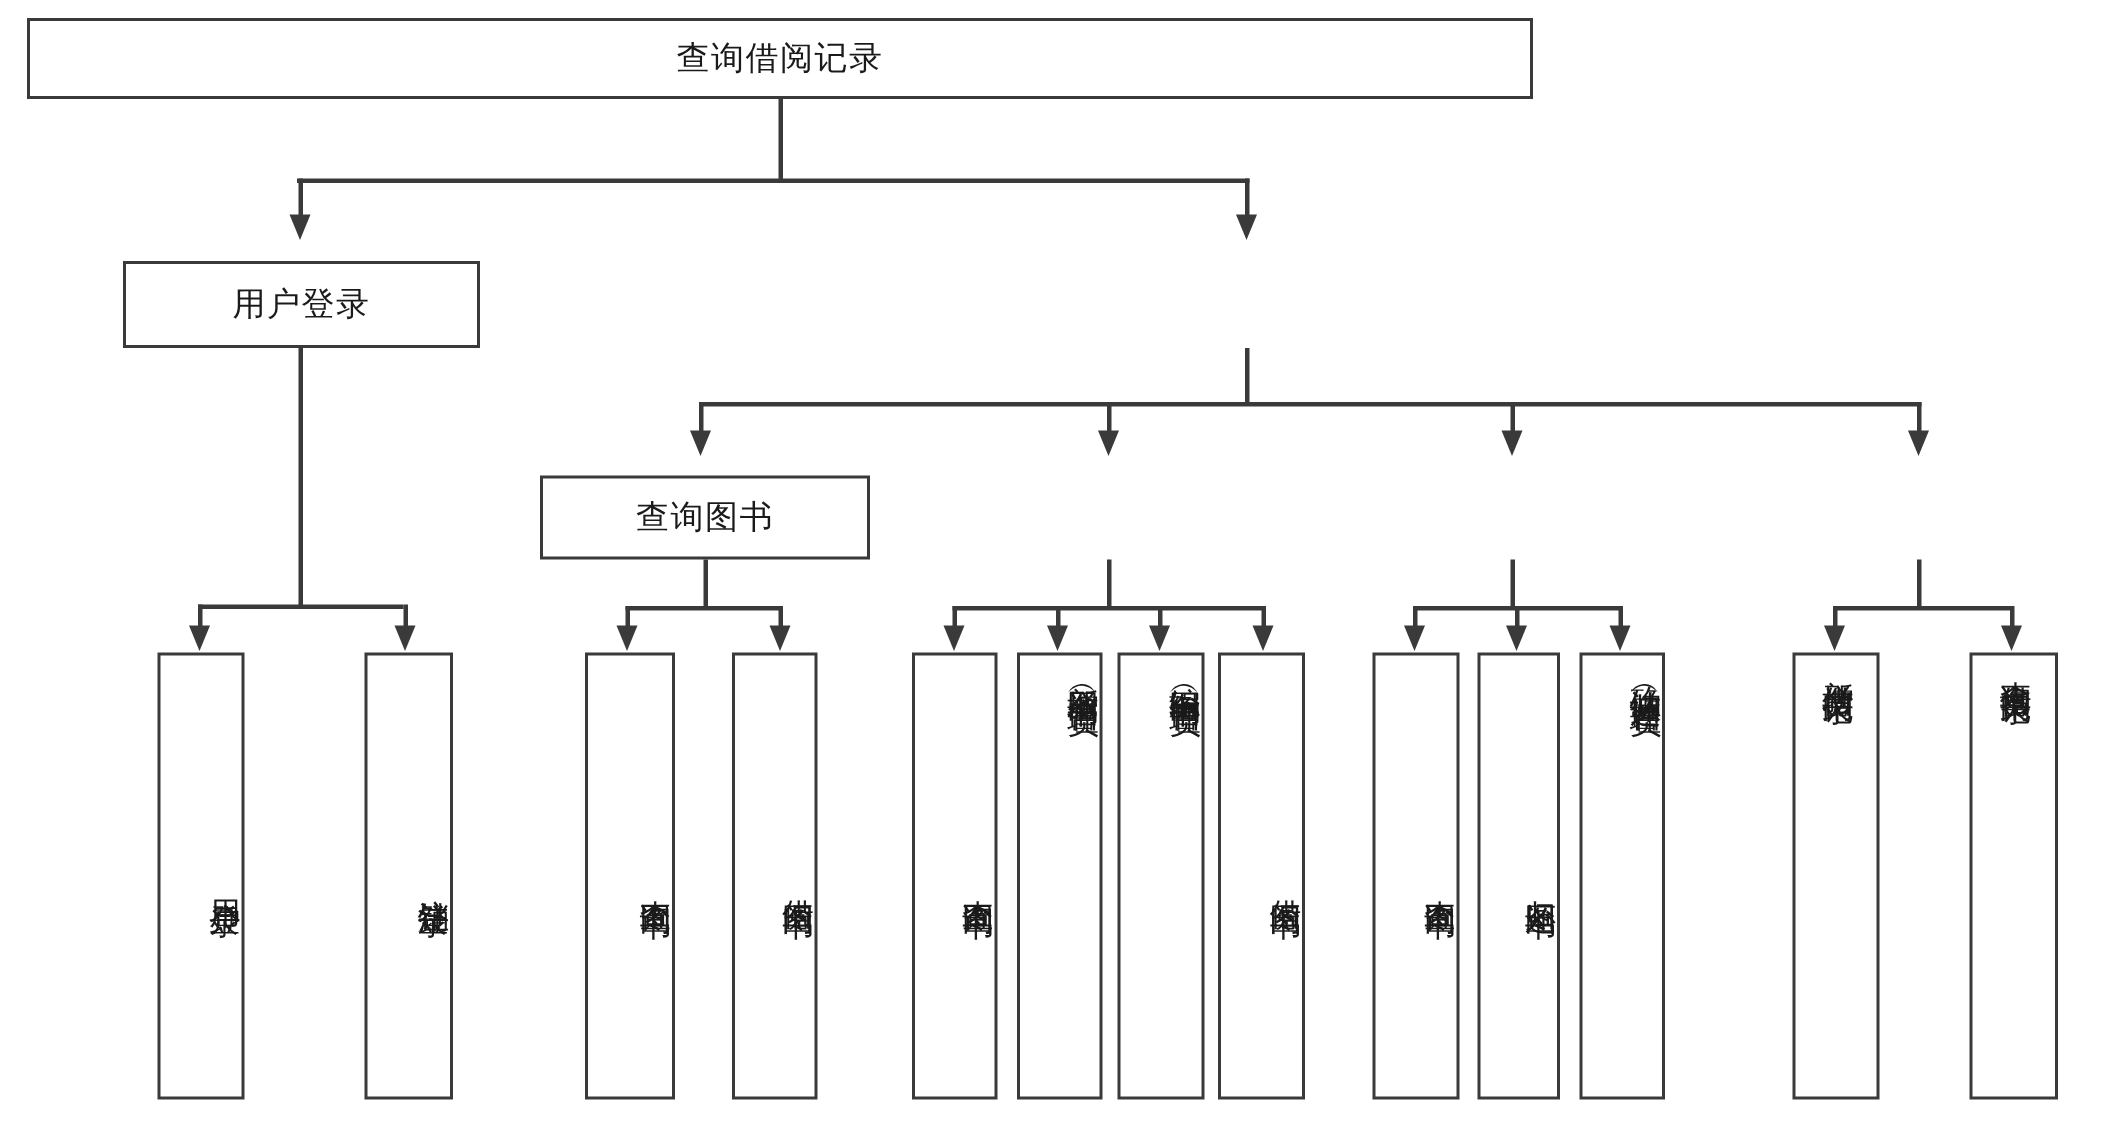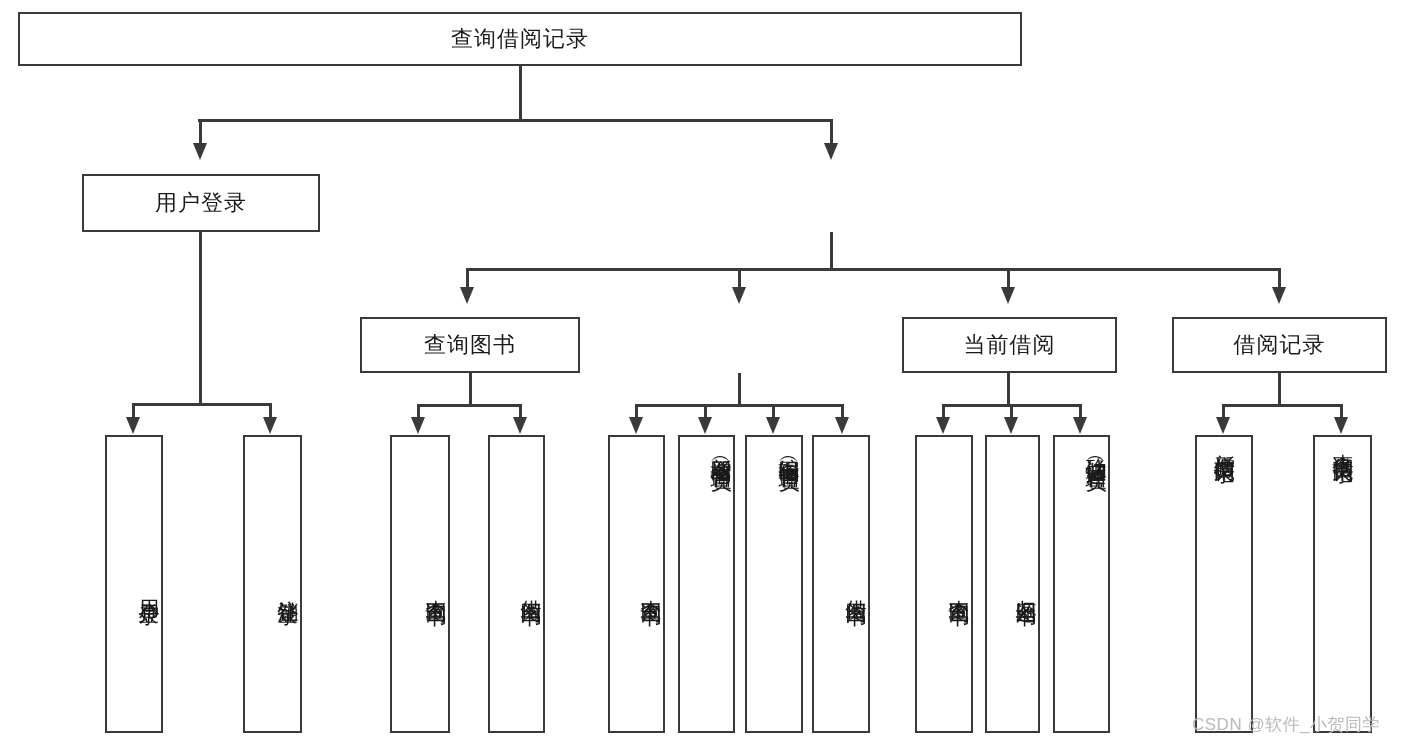--- a/index.html
+++ b/index.html
@@ -112,26 +112,20 @@
   <div class="edge v" style="left:738px; top:268px; height:20px;"></div>
   <div class="arrow" style="left:732px; top:287px;"></div>
   <div class="edge v" style="left:1007px; top:268px; height:20px;"></div>
   <div class="arrow" style="left:1001px; top:287px;"></div>
   <div class="edge v" style="left:1278px; top:268px; height:20px;"></div>
   <div class="arrow" style="left:1272px; top:287px;"></div>
 
   <div class="node horiz" style="left:360px; top:317px; width:220px; height:56px;">
     <span class="node-text">查询图书</span>
   </div>
-  <div class="node horiz" style="left:902px; top:317px; width:215px; height:56px;">
-    <span class="node-text">当前借阅</span>
-  </div>
-  <div class="node horiz" style="left:1172px; top:317px; width:215px; height:56px;">
-    <span class="node-text">借阅记录</span>
-  </div>
 
   <div class="edge v" style="left:469px; top:373px; height:32px;"></div>
   <div class="edge h" style="left:417px; top:404px; width:105px;"></div>
   <div class="edge v" style="left:417px; top:404px; height:14px;"></div>
   <div class="arrow" style="left:411px; top:417px;"></div>
   <div class="edge v" style="left:519px; top:404px; height:14px;"></div>
   <div class="arrow" style="left:513px; top:417px;"></div>
 
   <div class="edge v" style="left:738px; top:373px; height:32px;"></div>
   <div class="edge h" style="left:635px; top:404px; width:208px;"></div>
@@ -197,15 +191,14 @@
     <span class="node-text">确认归还（管理员）</span>
   </div>
 
   <div class="node vert mid-align" style="left:1195px; top:435px; width:58px; height:298px;">
     <span class="node-text">新增借阅记录</span>
   </div>
   <div class="node vert mid-align" style="left:1313px; top:435px; width:59px; height:298px;">
     <span class="node-text">查询借阅记录</span>
   </div>
 
-  <div class="watermark" style="left:1192px; top:713px;">CSDN @软件_小贺同学</div>
 
 </div>
 
 </body></html>

